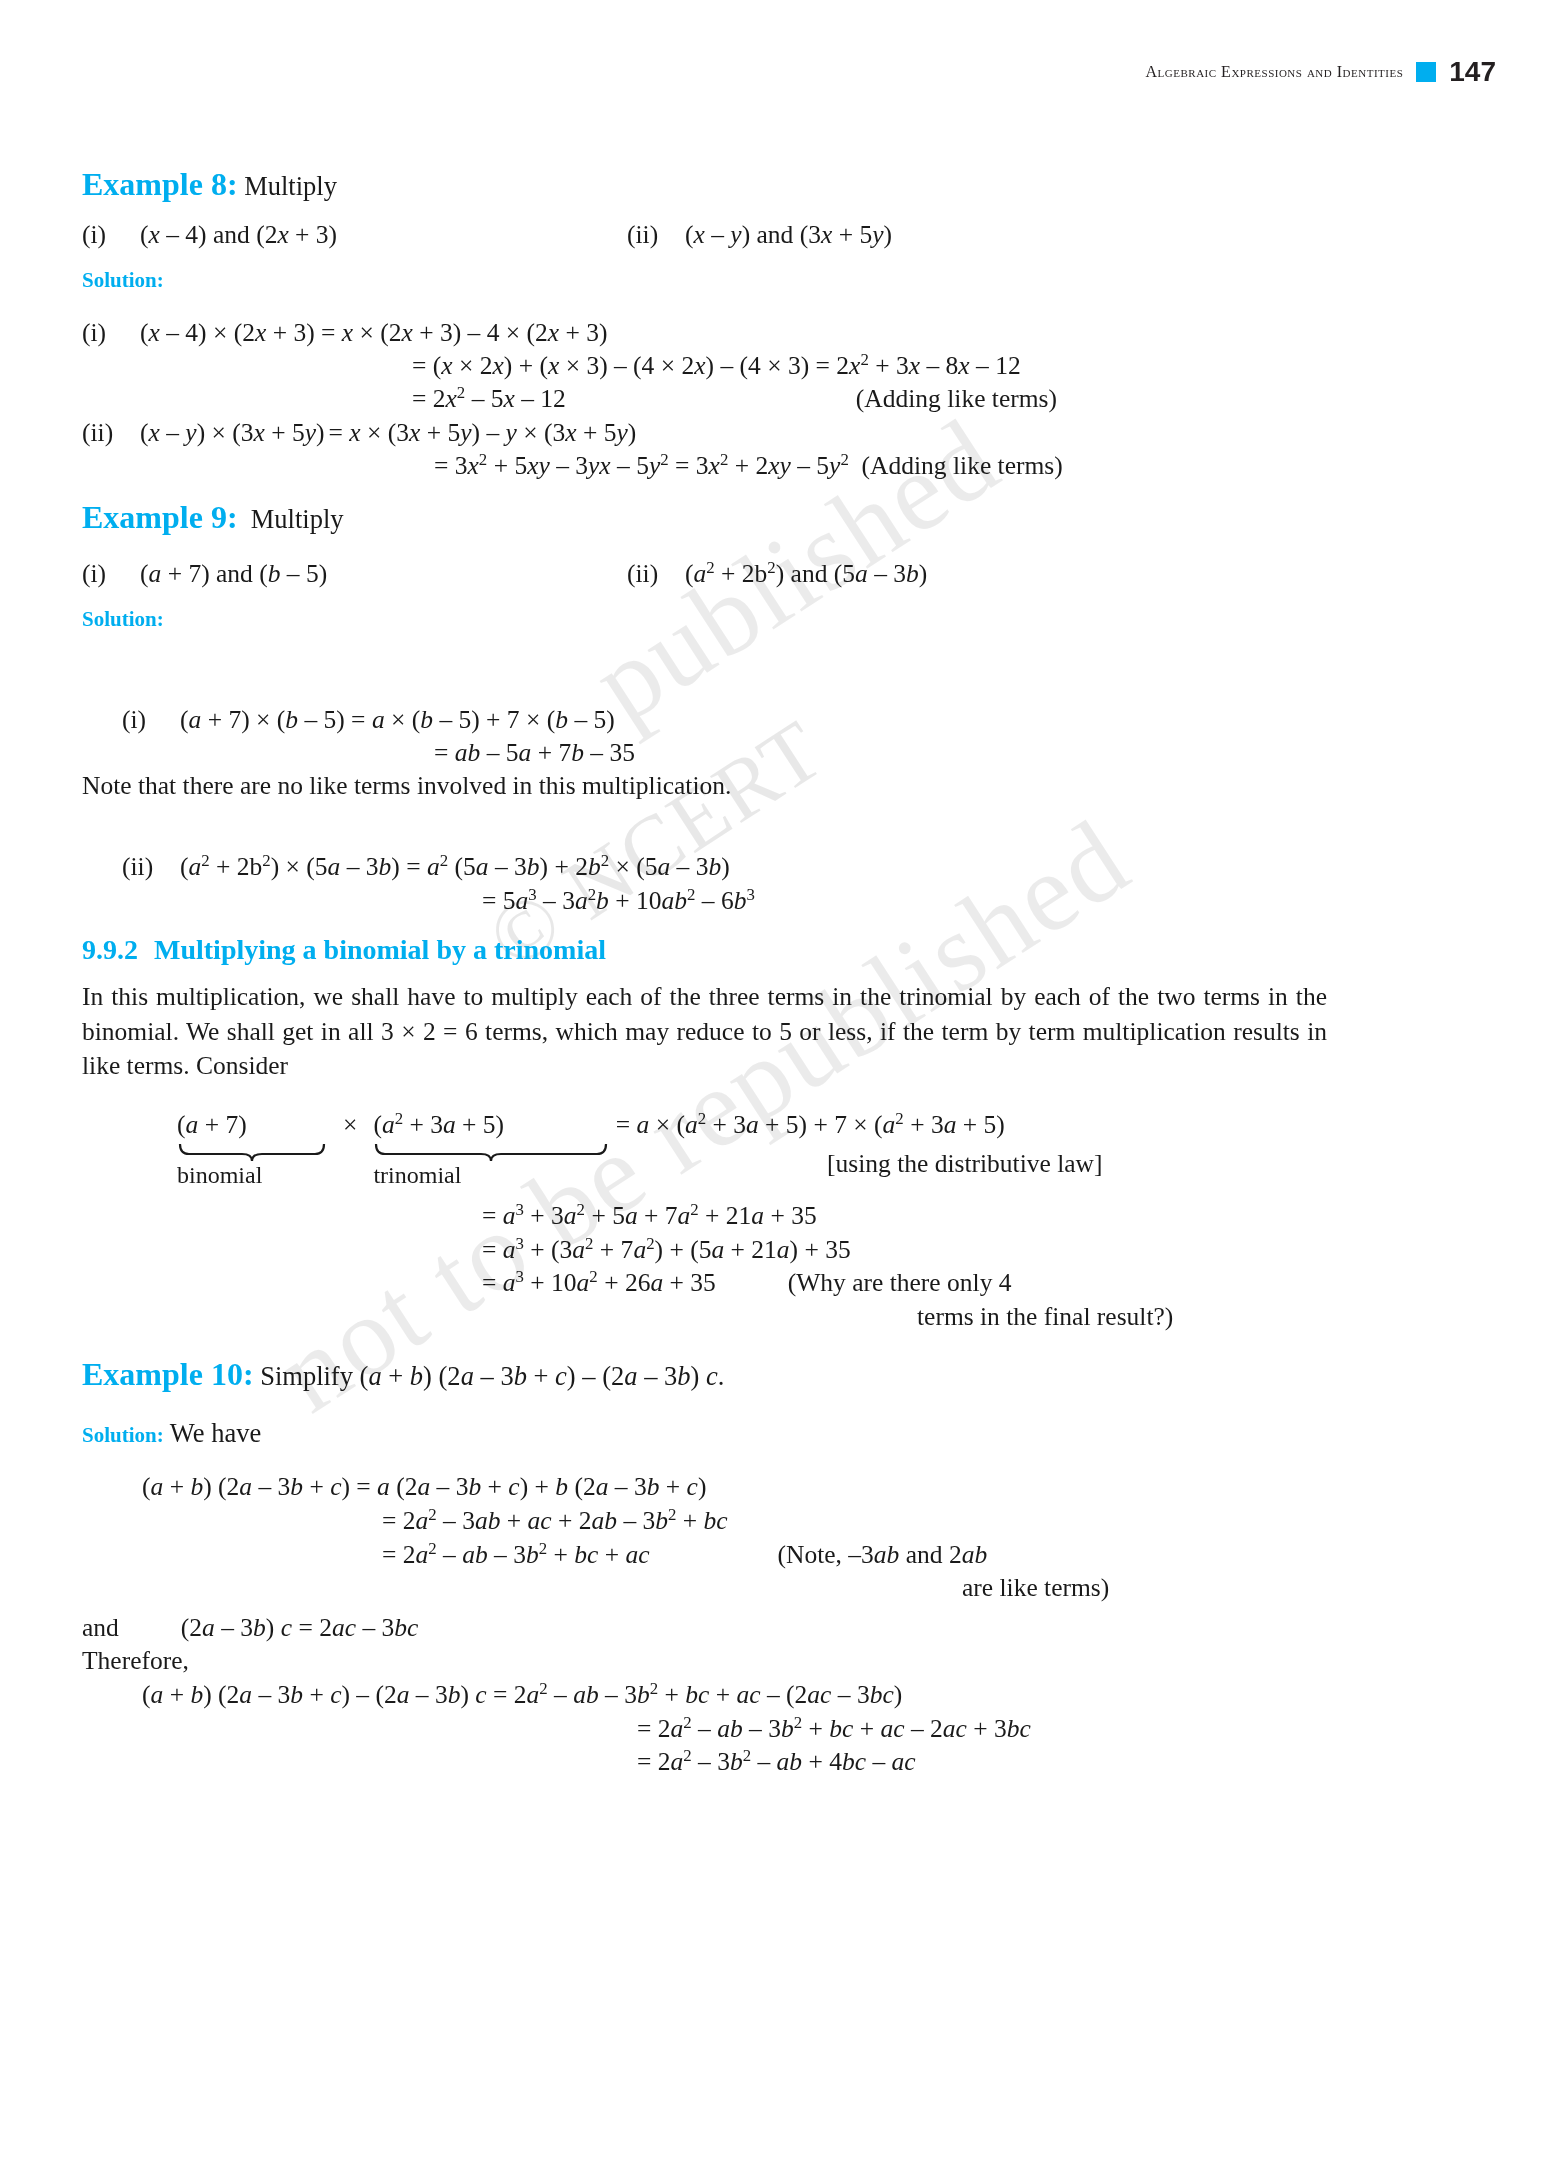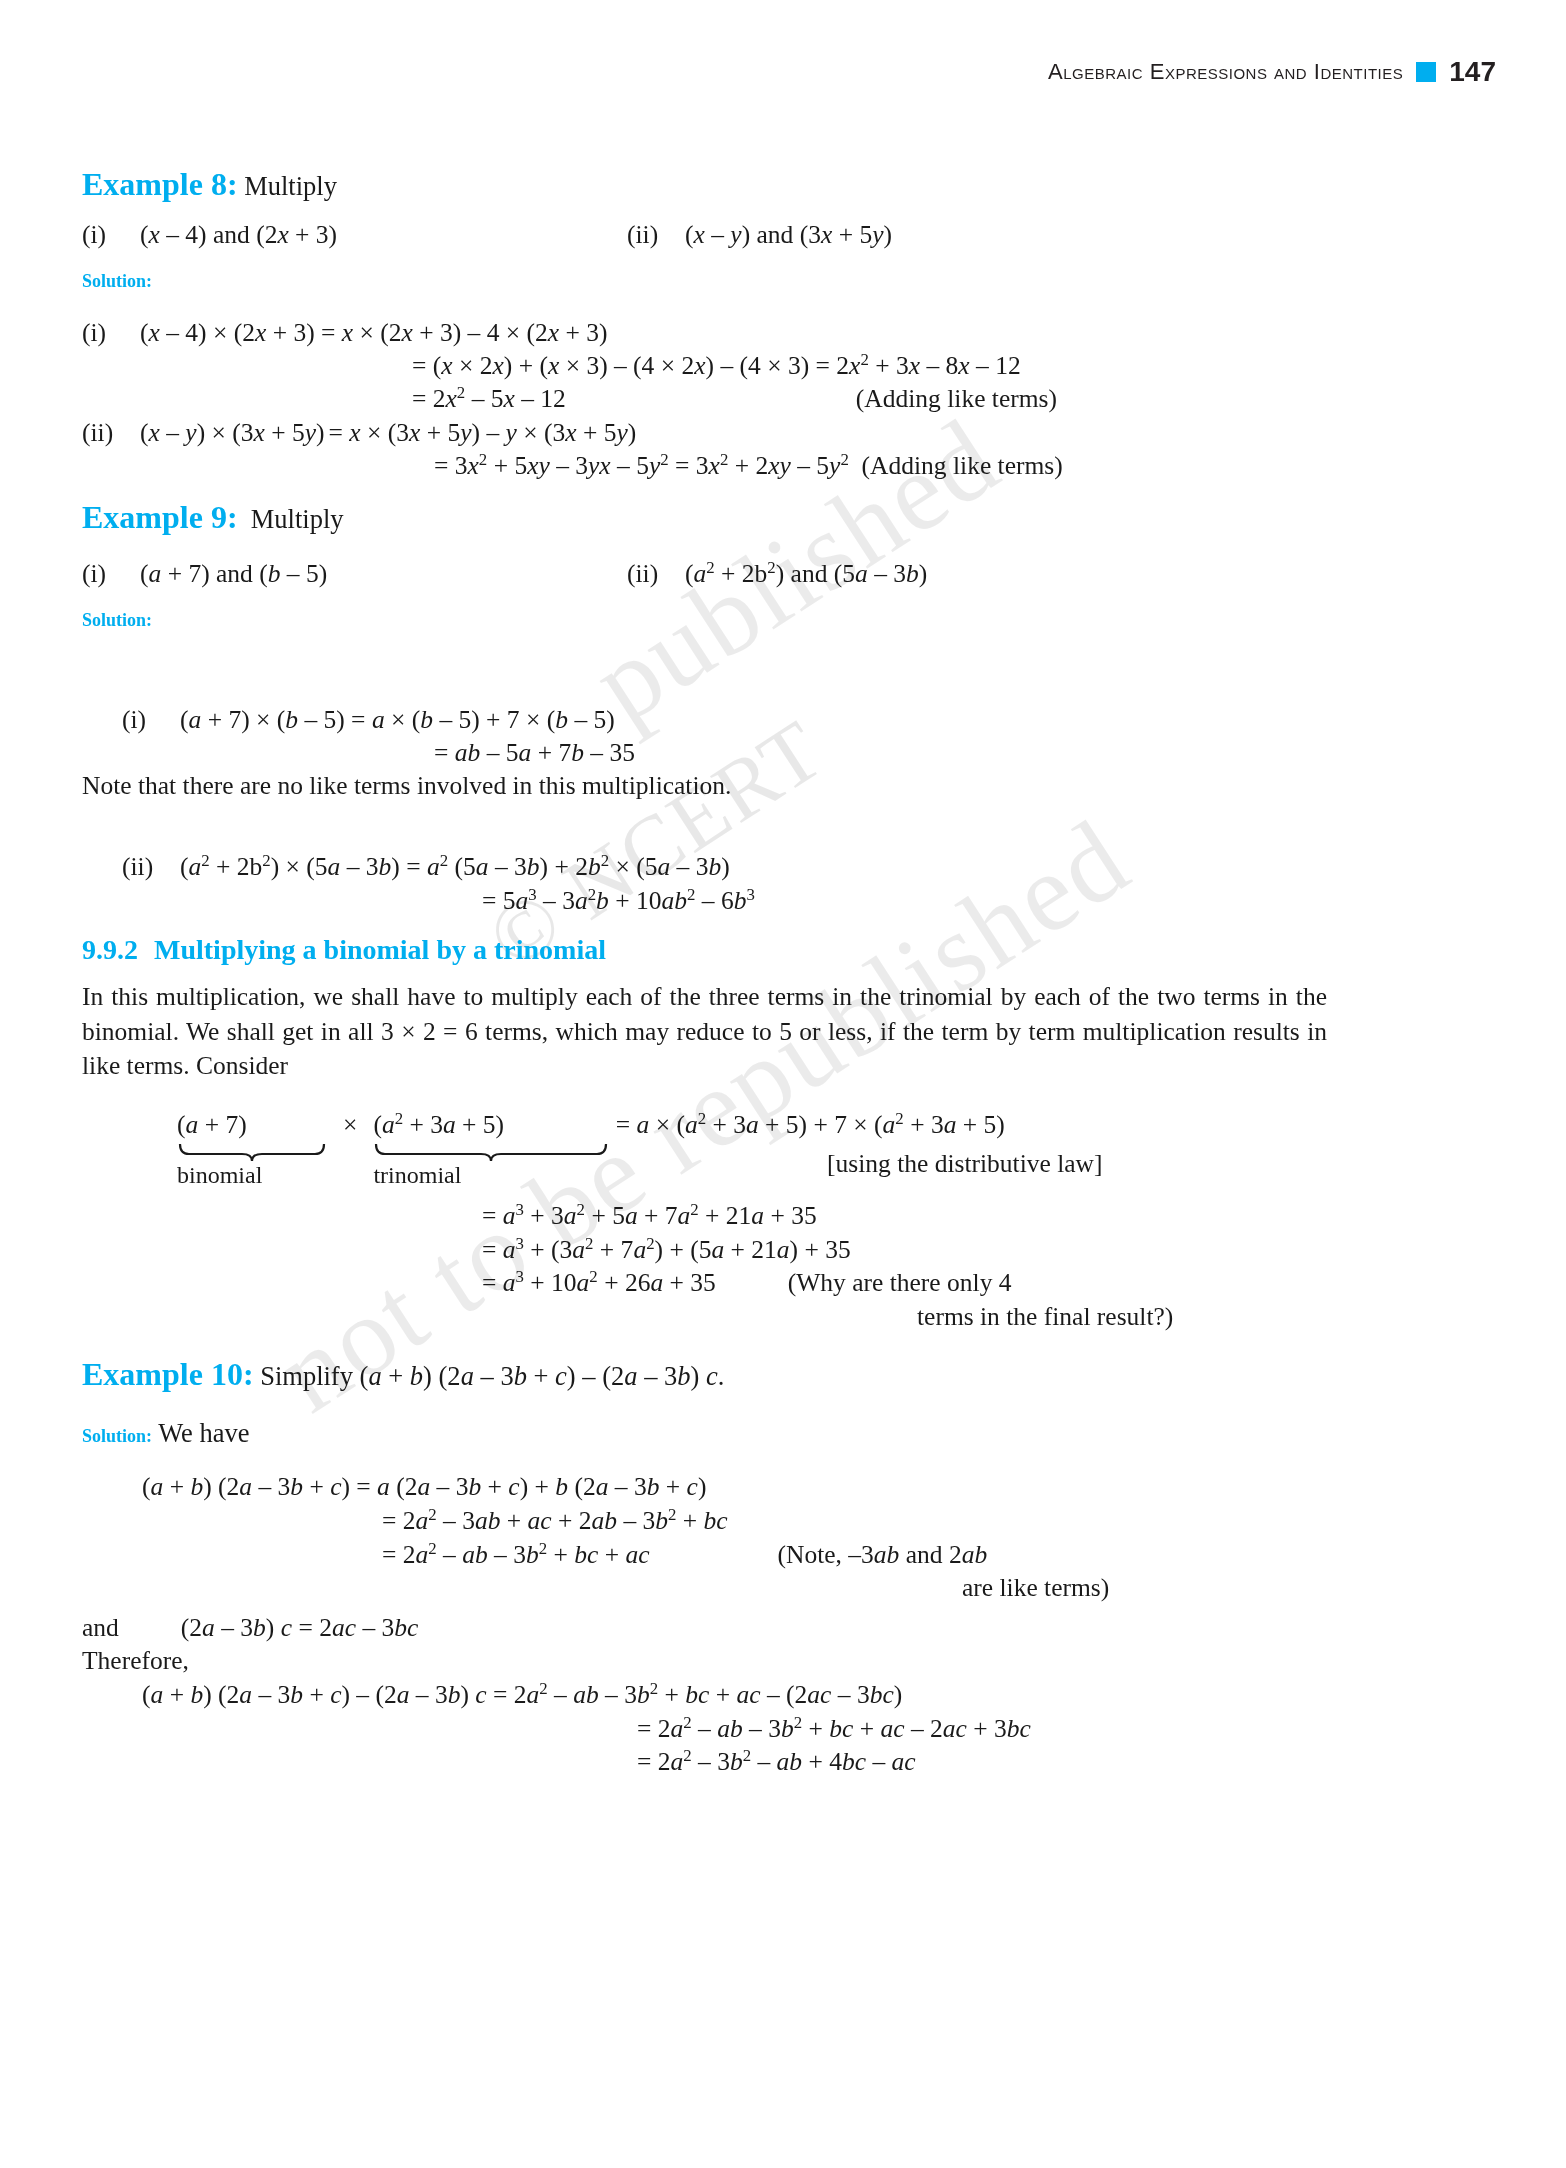--- a/index.html
+++ b/index.html
@@ -61,22 +61,22 @@
   .page-header {
     position: absolute;
     right: 70px;
     top: 56px;
     display: flex;
     align-items: center;
     gap: 13px;
     z-index: 10;
   }
   .header-title {
-    font-family: Liberation Sans, sans-serif;
-    font-size: 22px;
+    font-family: Liberation Serif, serif;
+    font-size: 16px;
     font-variant: small-caps;
     letter-spacing: 0.5px;
     color: #231f20;
     font-weight: 400;
   }
   .header-square {
     width: 20px;
     height: 20px;
     background: #00AEEF;
     display: inline-block;
@@ -110,21 +110,21 @@
     font-size: 26.5px;
     line-height: 1.0;
     margin-top: 0;
   }
   .ex-head .label-blue { font-size: 32px; }
 
   .sol-head {
     font-size: 26.5px;
     line-height: 1.0;
   }
-  .sol-head .label-blue { font-size: 18px; }
+  .sol-head .label-blue { font-size: 21px; }
 
   .row {
     font-size: 25.5px;
     line-height: 1.30;
     white-space: nowrap;
   }
 
   .two-col {
     display: flex;
     font-size: 25.5px;

